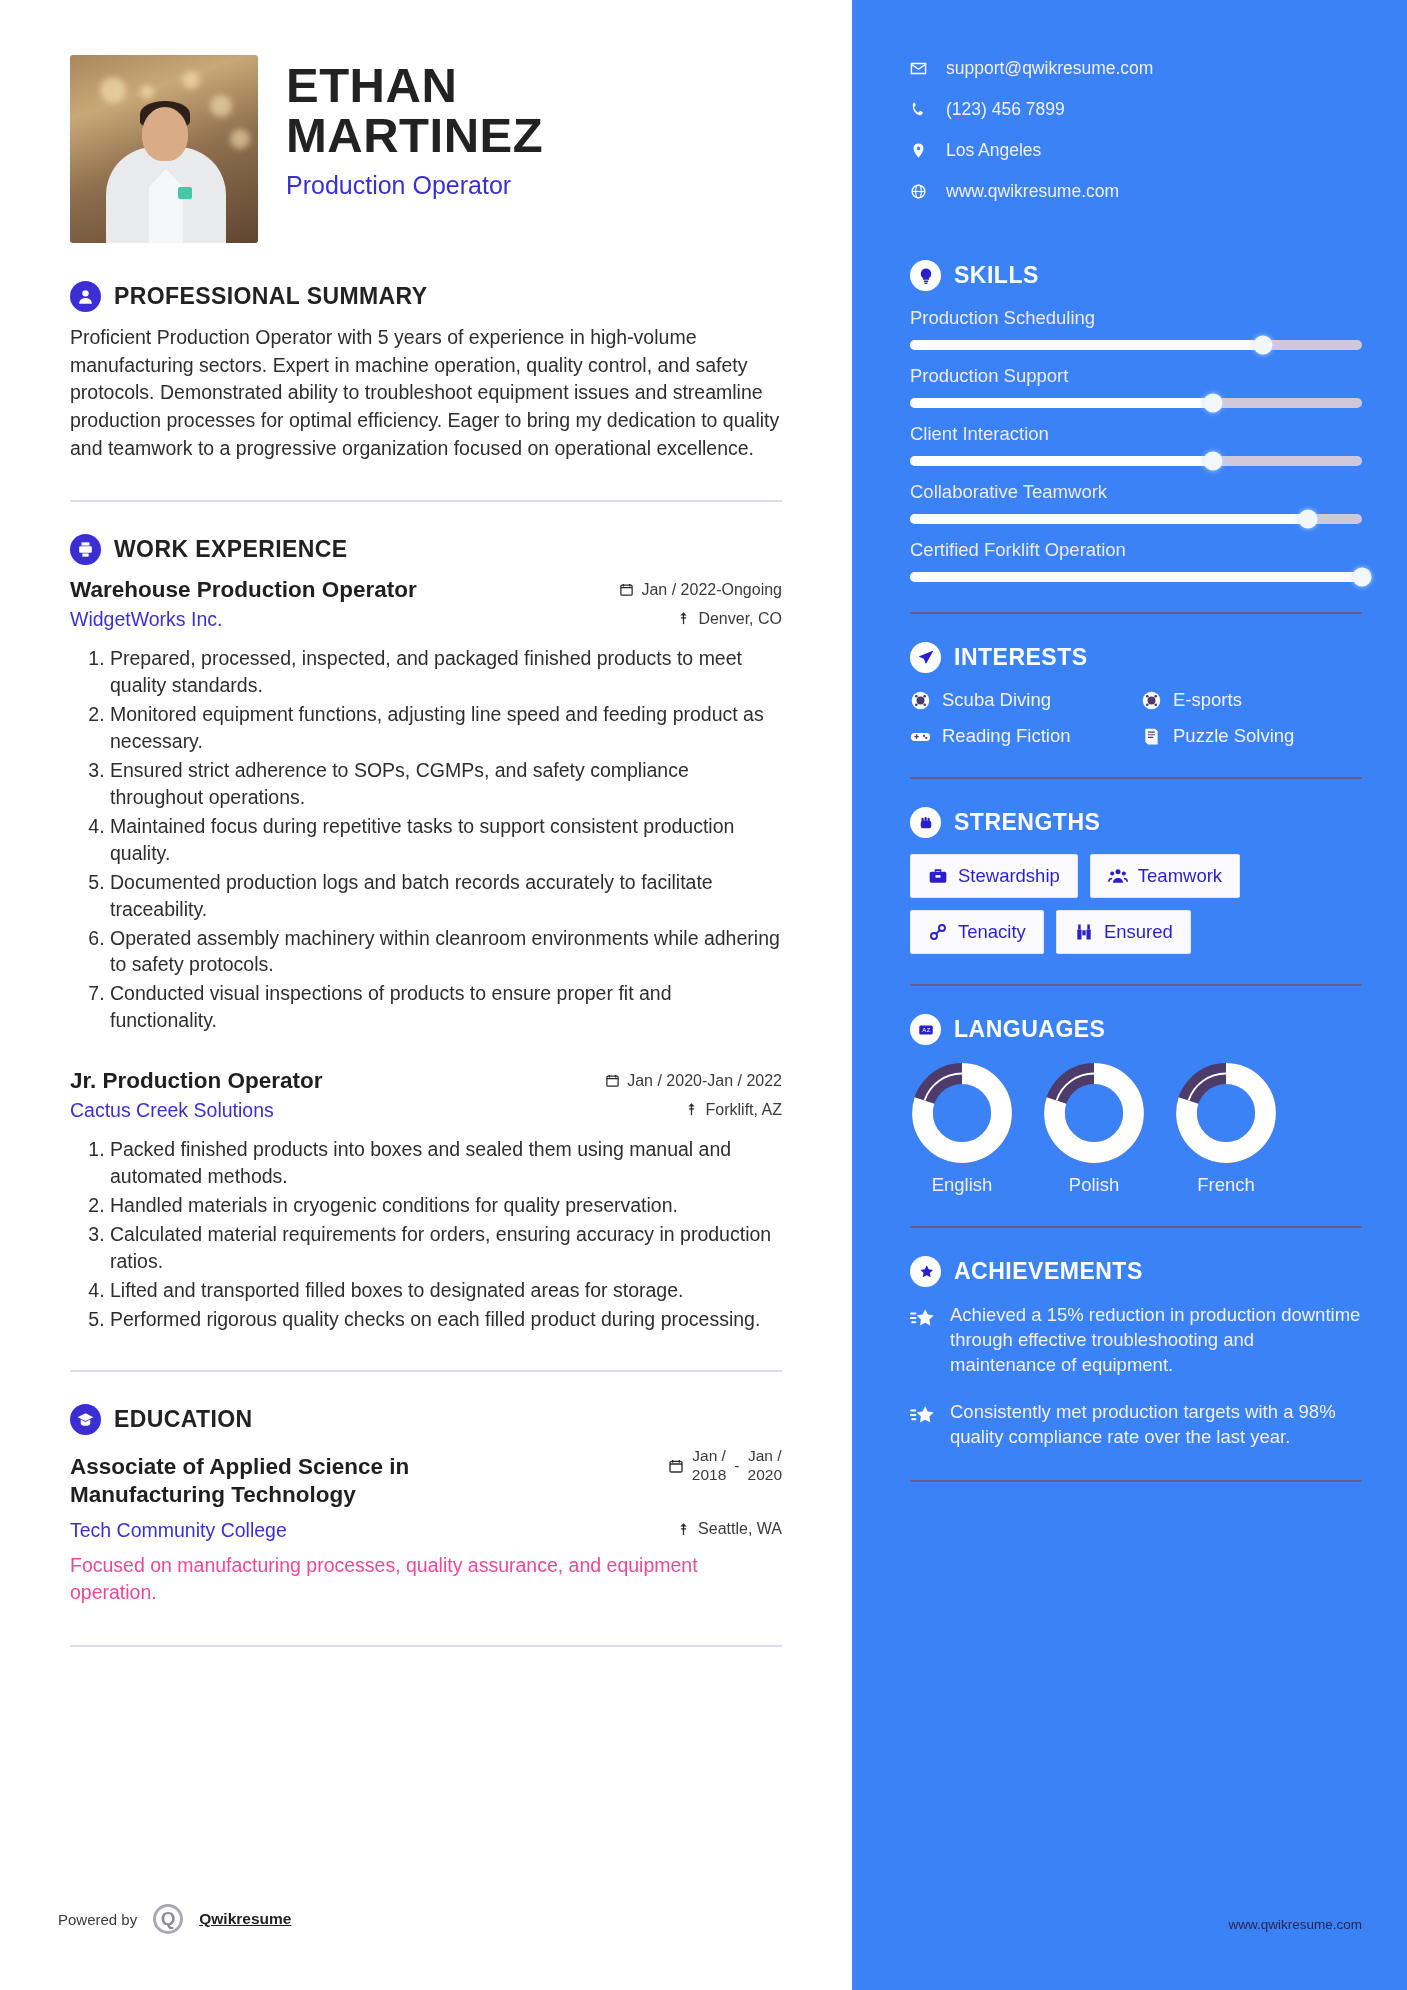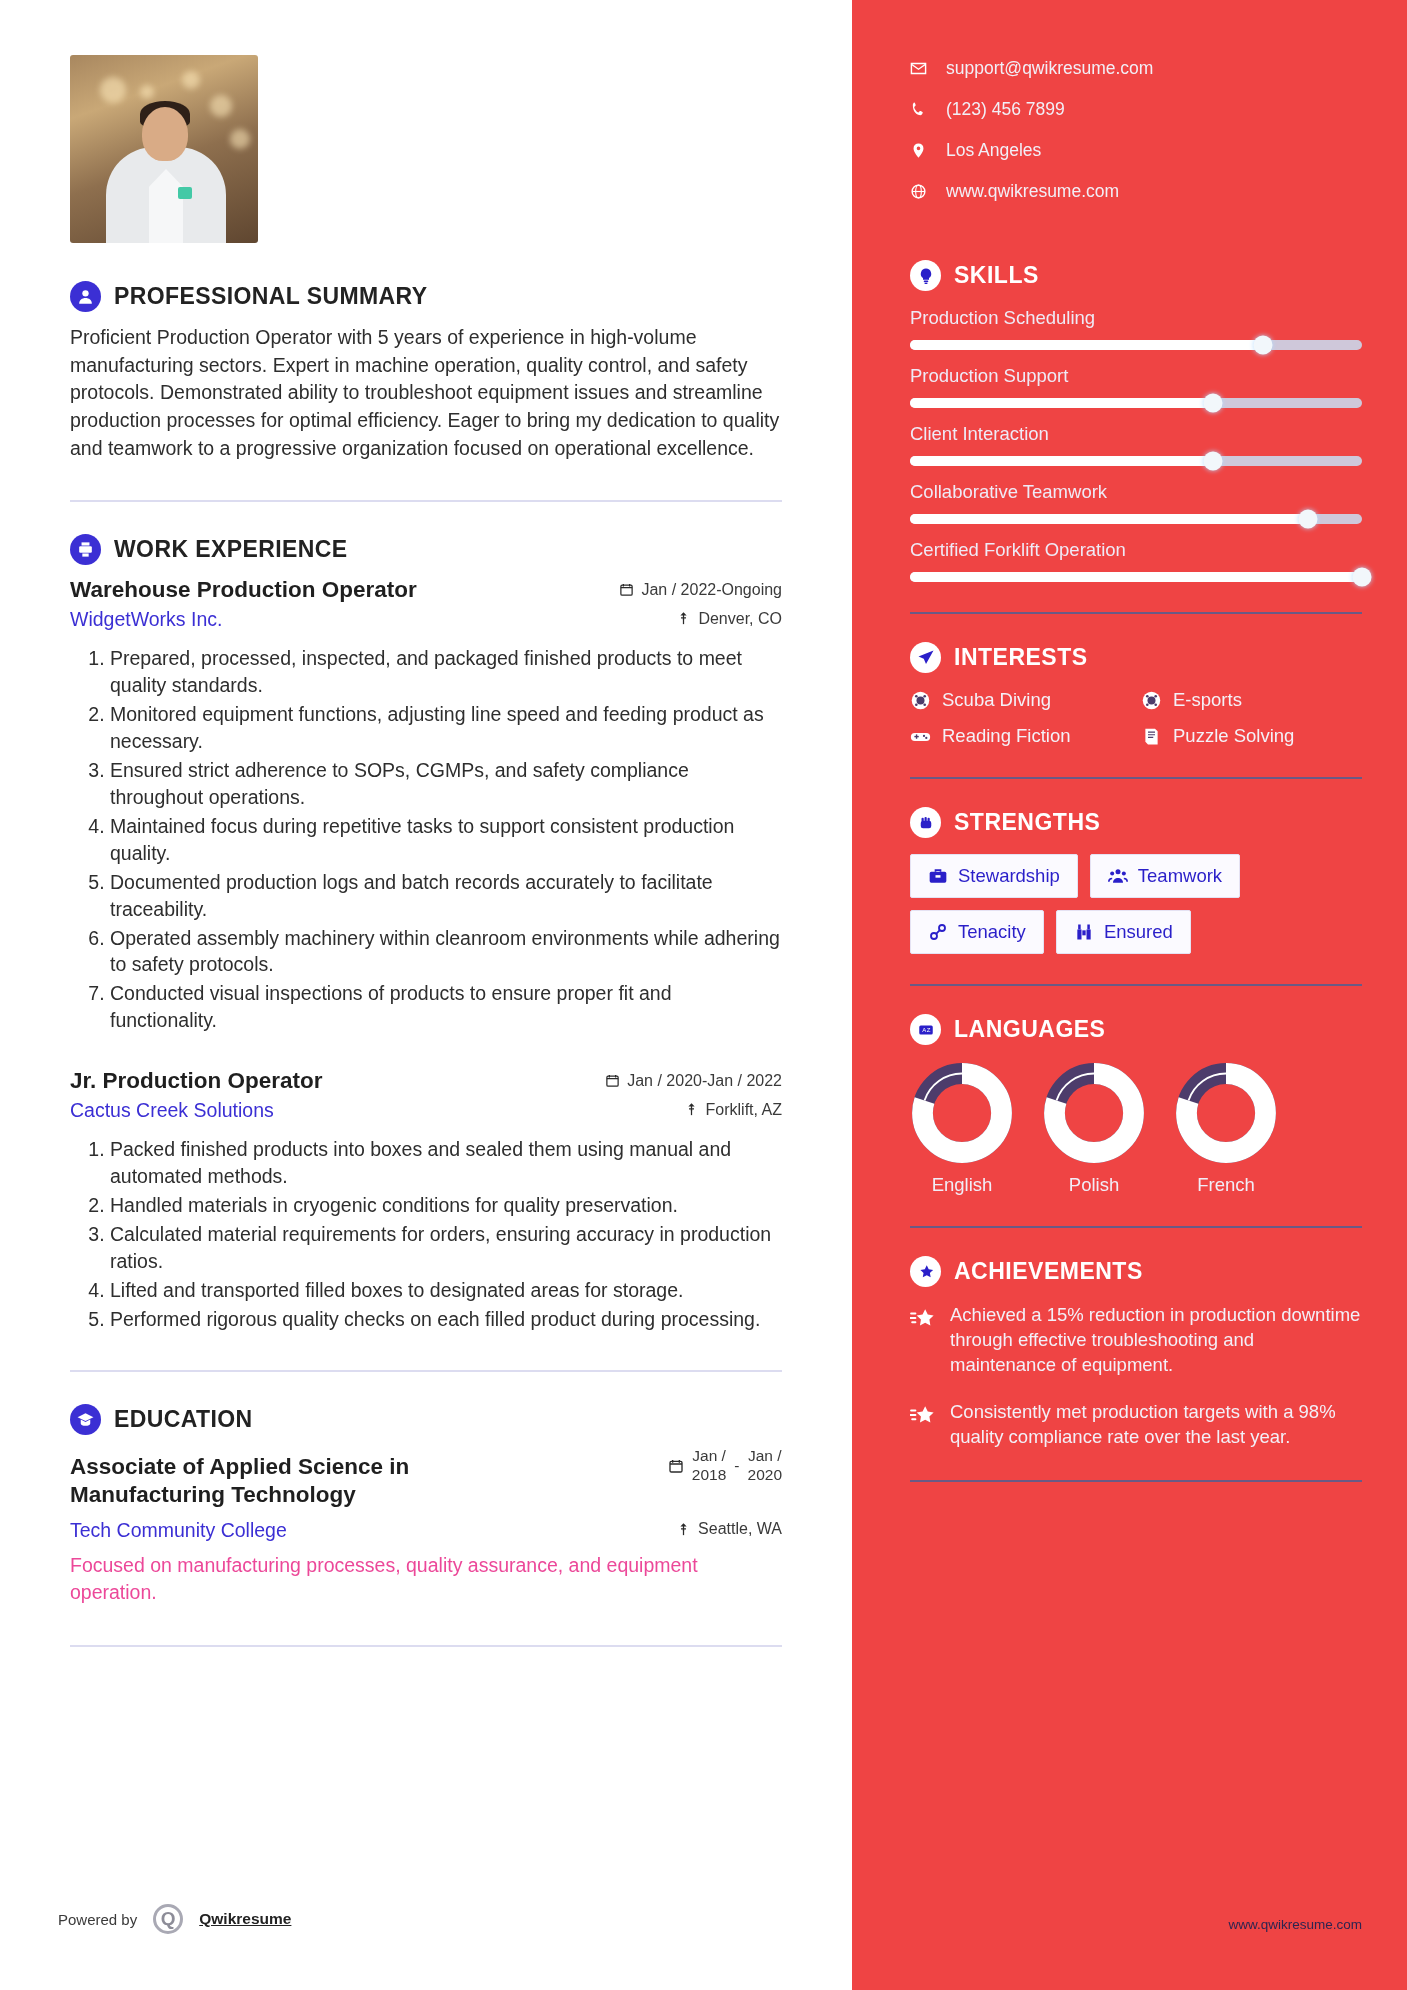--- a/index.html
+++ b/index.html
@@ -14,21 +14,21 @@
   .page { position:relative; width:1407px; height:1990px; display:flex; }
 
   
   .left {
     width:852px;
     padding:55px 70px 0 70px;
     position:relative;
   }
   .right {
     width:555px;
-    background:#ef4444;
+    background:#3b82f6;
     padding:58px 45px 0 58px;
     position:relative;
     color:#ffffff;
   }
 
   
   .hdr { display:flex; align-items:flex-start; gap:28px; margin-bottom:38px; }
   .photo {
     width:188px; height:188px; flex:0 0 188px;
     border-radius:3px; overflow:hidden; position:relative;
@@ -175,20 +175,25 @@
           <div class="bokeh b2"></div>
         <div class="bokeh b3"></div>
           <div class="bokeh b4"></div>
           <div class="bokeh b5"></div>
         <div class="body"></div>
           <div class="shirt"></div>
         <div class="hair"></div>
           <div class="head"></div>
           <div class="pocket"></div>
       </div>
+      <div class="name-wrap">
+        <div class="name">ETHAN</div>
+        <div class="name">MARTINEZ</div>
+        <div class="role">Production Operator</div>
+      </div>
     </div>
 
     <div>
       <div class="sec-head">
         <span class="sec-icon">
           <svg viewBox="0 0 24 24">
               <circle cx="12" cy="8" r="4"></circle>
               <path d="M4 21c0-4.4 3.6-7 8-7s8 2.6 8 7z"></path>
             </svg>
         </span>

